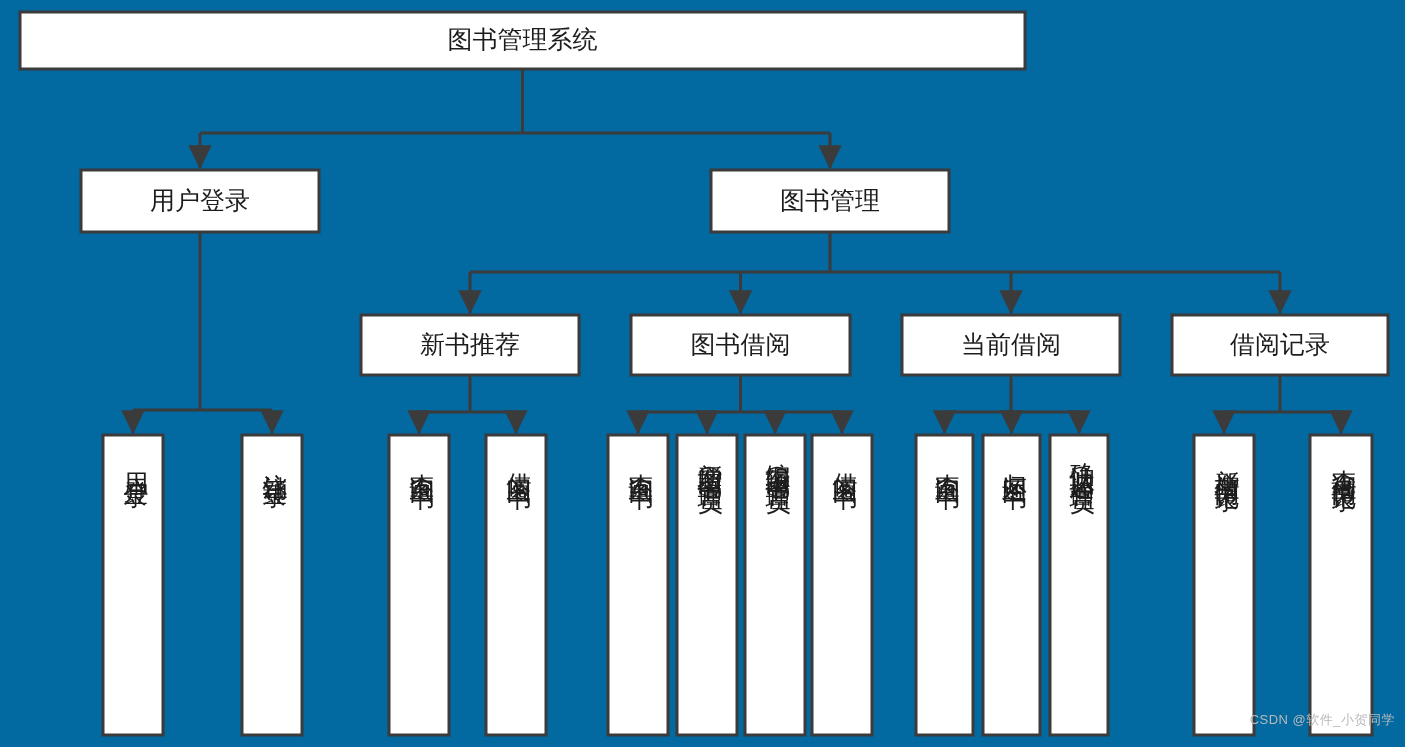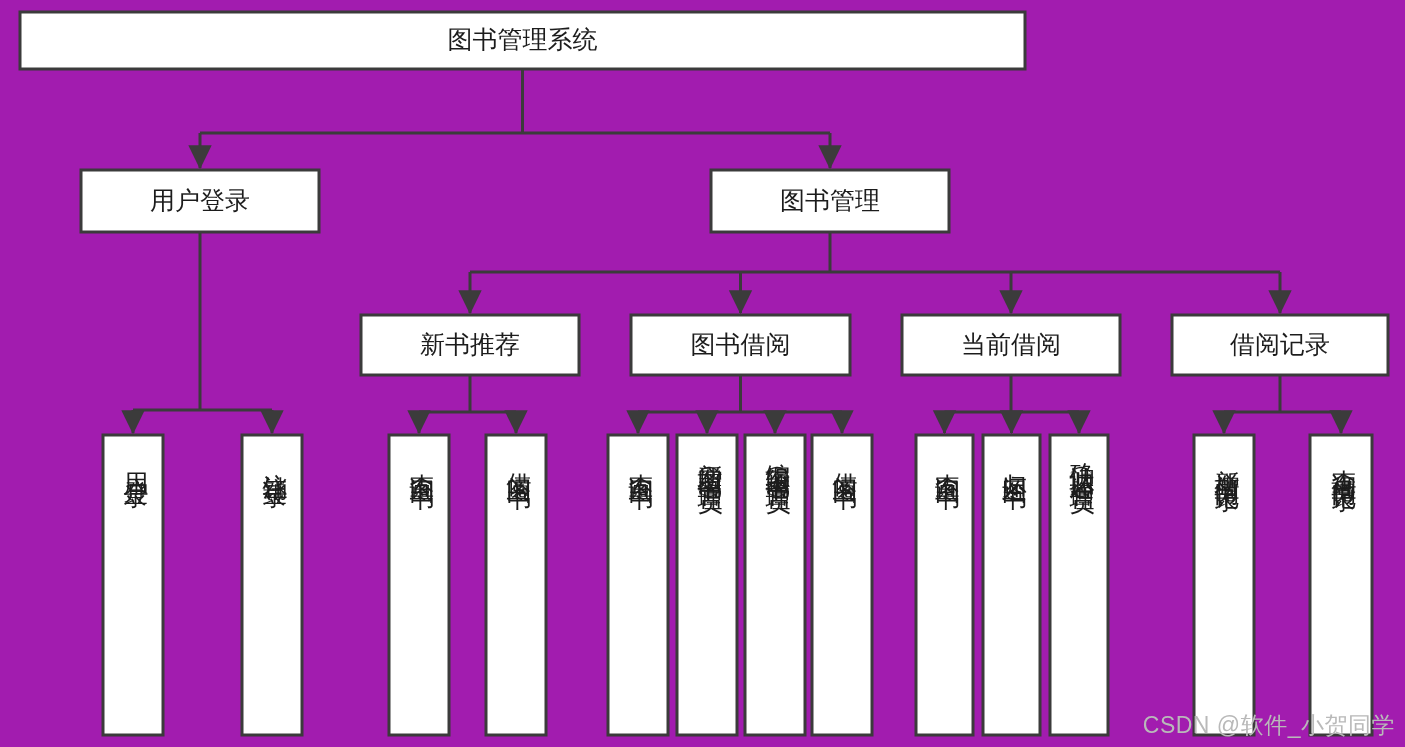--- a/index.html
+++ b/index.html
@@ -8,21 +8,21 @@
     padding: 0;
     background: #ffffff;
   }
   body {
     font-family: "Liberation Sans", "DejaVu Sans", sans-serif;
   }
   #canvas {
     position: relative;
     width: 1405px;
     height: 747px;
-    background: #a21caf;
+    background: #0369a1;
     overflow: hidden;
   }
   svg.diagram {
     position: absolute;
     left: 0;
     top: 0;
     width: 1405px;
     height: 747px;
   }
   .node-box {
@@ -49,23 +49,23 @@
     fill: #1c1c1c;
     text-anchor: middle;
     dominant-baseline: middle;
     writing-mode: vertical-rl;
     white-space: pre;
     letter-spacing: 4px;
   }
   .watermark {
     position: absolute;
     right: 10px;
-    bottom: 6px;
-    font-family: "Liberation Sans", "DejaVu Sans", sans-serif;
-    font-size: 23px;
+    bottom: 18px;
+    font-family: "Liberation Sans", "DejaVu Sans", sans-serif;
+    font-size: 13px;
     color: #b9b9b9;
     letter-spacing: 0.5px;
     user-select: none;
     pointer-events: none;
   }
 </style>
 </head>
 <body>
 
 <div id="canvas">

